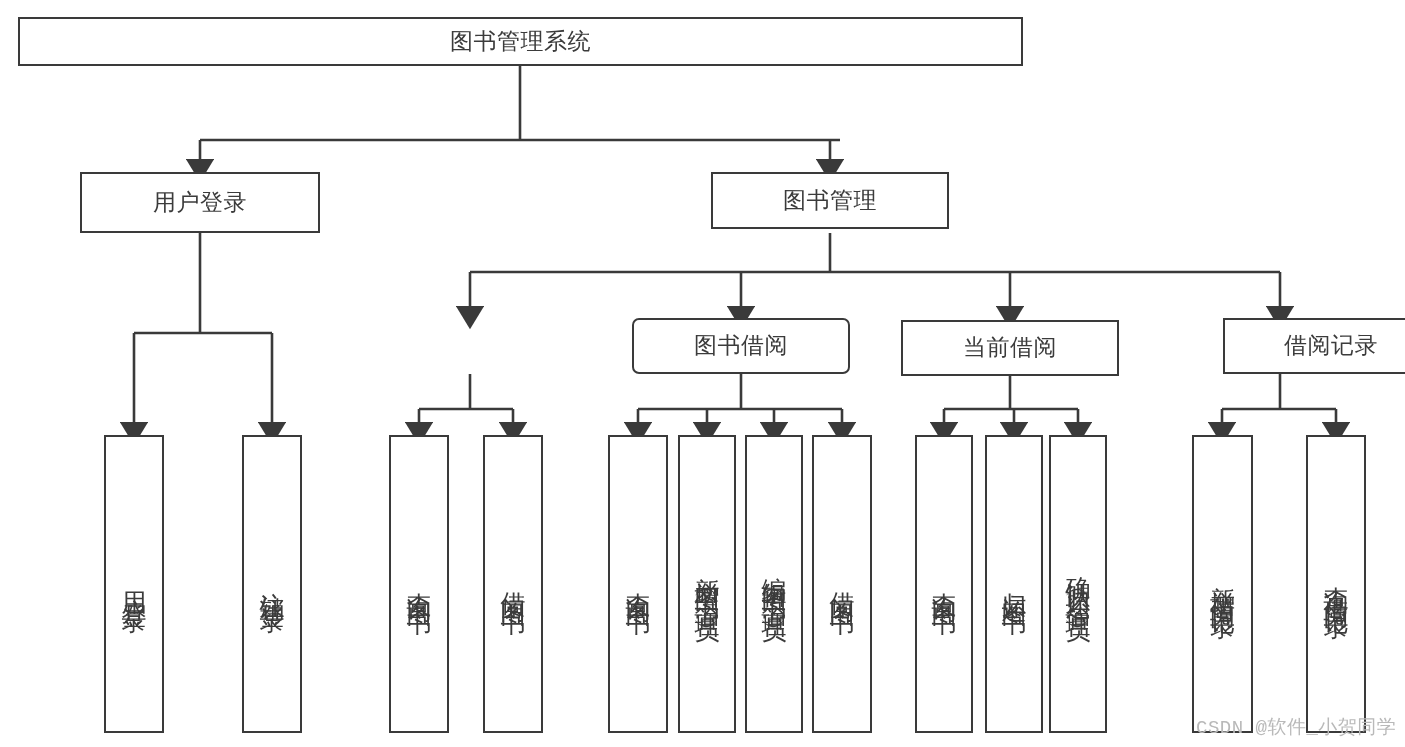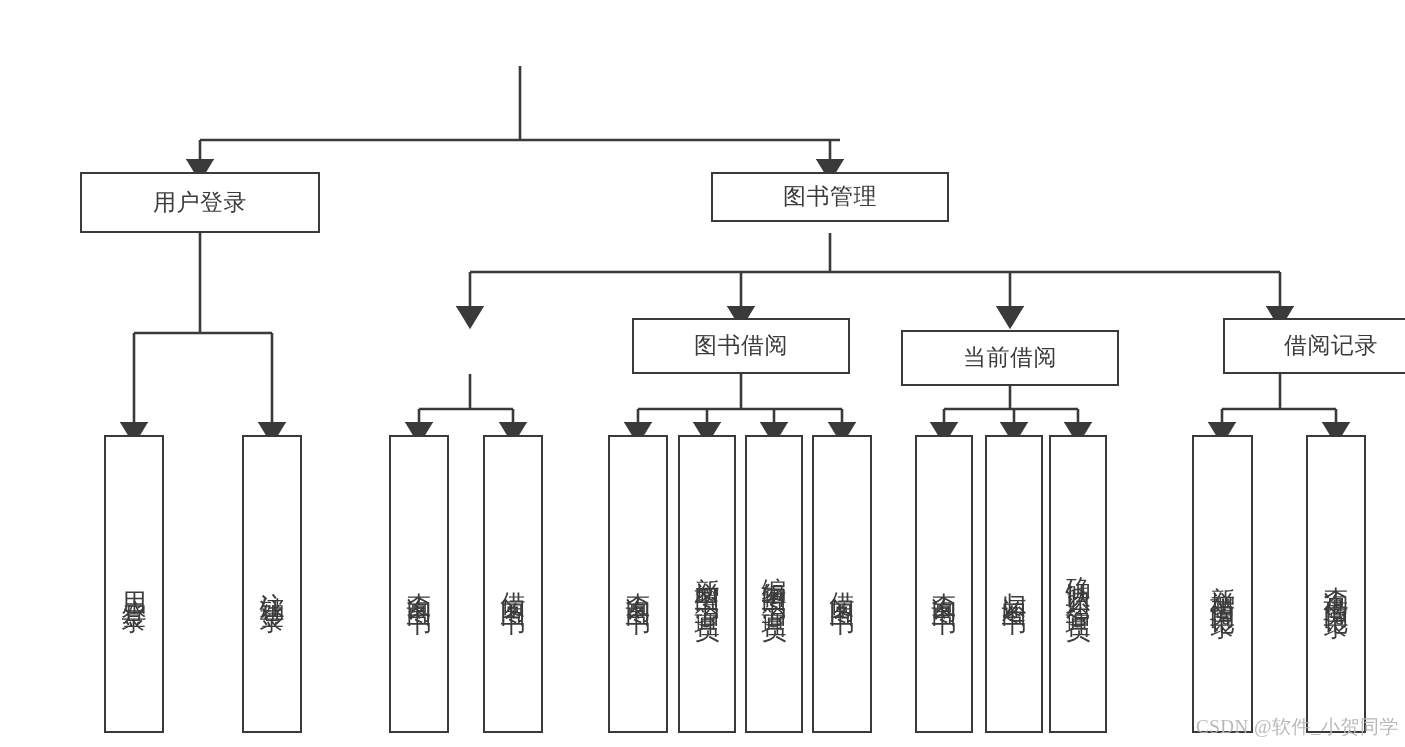--- a/index.html
+++ b/index.html
@@ -64,21 +64,21 @@
     line-height: 1.0;
     letter-spacing: 6px;
     white-space: nowrap;
   }
   .watermark {
     position: absolute;
     color: #b9b9b9;
     font-size: 19px;
     letter-spacing: 0.5px;
     white-space: nowrap;
-    font-family: Liberation Serif, serif;
+    font-family: Liberation Mono, monospace;
   }
 </style>
 </head>
 <body>
 
 <div id="diagram-root">
 
   <svg id="edge-layer" width="1405" height="747" viewBox="0 0 1405 747" xmlns="http://www.w3.org/2000/svg">
     <defs>
       <marker id="arrow" markerWidth="10" markerHeight="11" refX="1.2" refY="5.5" orient="auto" markerUnits="strokeWidth">
@@ -134,32 +134,35 @@
     </g>
 
     <g stroke="#3a3a3a" stroke-width="2.6" fill="none">
       <path d="M1280,374 L1280,409"></path>
       <path d="M1222,409 L1336,409"></path>
       <path d="M1222,409 L1222,425" marker-end="url(#arrow)"></path>
       <path d="M1336,409 L1336,425" marker-end="url(#arrow)"></path>
     </g>
   </svg>
 
+  <div class="node root horiz" style="left:18px; top:17px; width:1005px; height:49px;">
+    <span class="label">图书管理系统</span>
+  </div>
 
   <div class="node horiz" style="left:80px; top:172px; width:240px; height:61px;">
     <span class="label">用户登录</span>
   </div>
-  <div class="node horiz" style="left:711px; top:172px; width:238px; height:50px;">
+  <div class="node horiz" style="left:711px; top:172px; width:238px; height:57px;">
     <span class="label">图书管理</span>
   </div>
 
-  <div class="node horiz" style="left:632px; top:318px; width:218px; height:56px;">
+  <div class="node horiz" style="left:632px; top:318px; width:218px; height:56px;border-radius:7px;">
     <span class="label">图书借阅</span>
   </div>
-  <div class="node horiz" style="left:901px; top:330px; width:218px; height:56px;">
+  <div class="node horiz" style="left:901px; top:320px; width:218px; height:56px;">
     <span class="label">当前借阅</span>
   </div>
   <div class="node horiz" style="left:1223px; top:318px; width:216px; height:56px;">
     <span class="label">借阅记录</span>
   </div>
 
   <div class="node vert" style="left:104px; top:435px; width:60px; height:298px;">
     <span class="label">用户登录</span>
   </div>
   <div class="node vert" style="left:242px; top:435px; width:60px; height:298px;">

